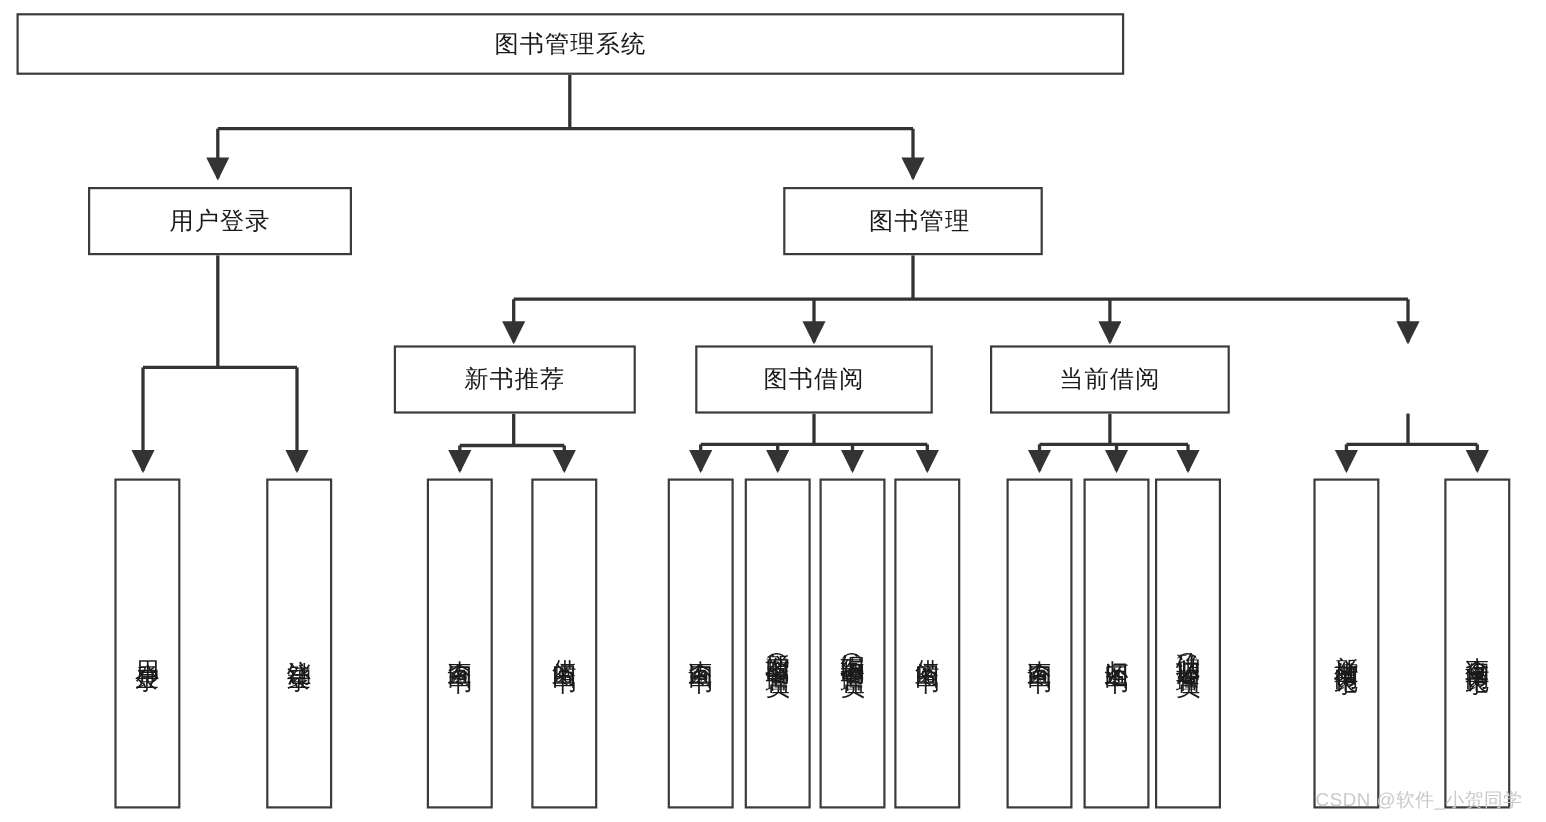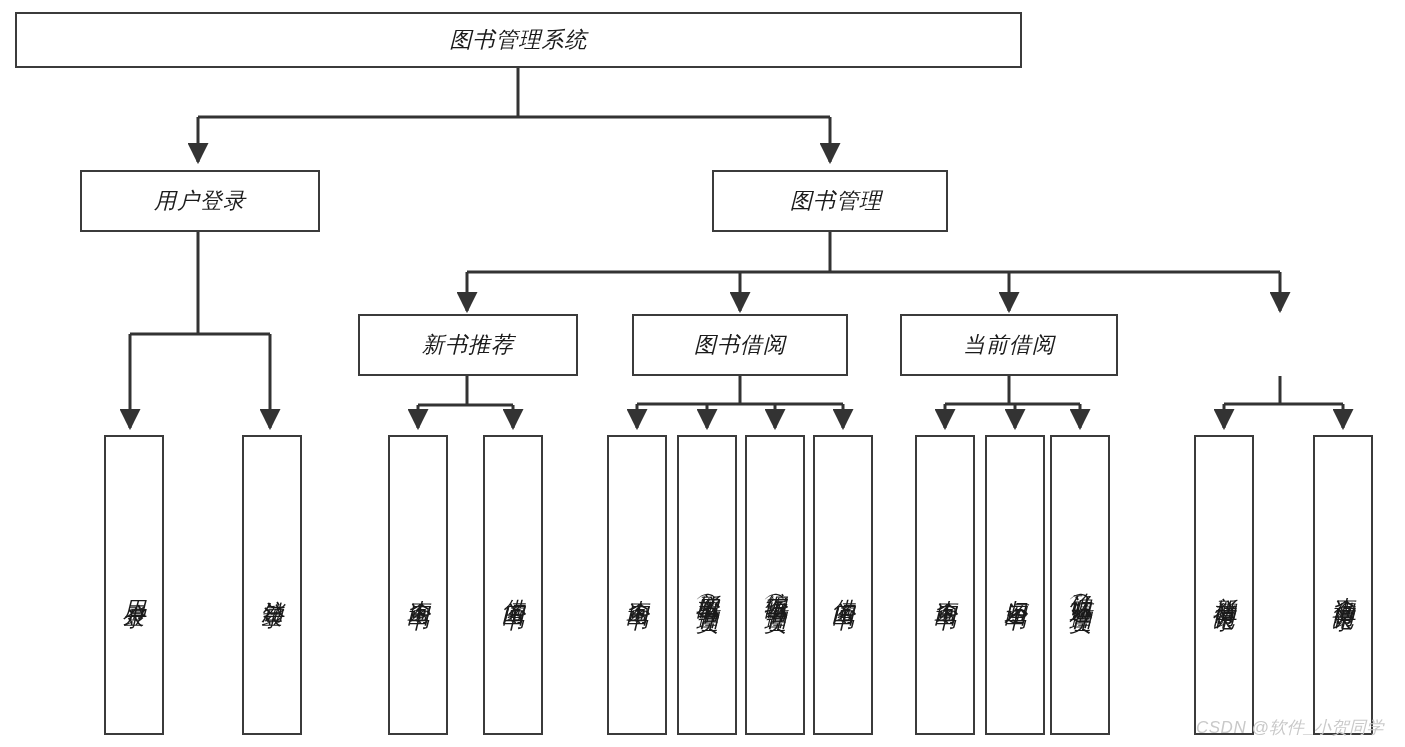--- a/index.html
+++ b/index.html
@@ -1,17 +1,17 @@
 <!DOCTYPE html>
 <html><head>
 <meta charset="utf-8">
 <style>
   html,body{margin:0;padding:0;background:#ffffff;}
   body{font-family:"Liberation Sans","DejaVu Sans",sans-serif;}
-  #canvas{position:relative;width:1405px;height:747px;background:#ffffff;overflow:hidden;font-style:italic;}
+  #canvas{position:relative;width:1405px;height:747px;background:#ffffff;overflow:hidden;}
   #svg-layer{position:absolute;left:0;top:0;width:1405px;height:747px;}
   .node{position:absolute;box-sizing:border-box;border:2.5px solid #3b3b3b;background:#ffffff;
         display:flex;align-items:center;justify-content:center;color:#1a1a1a;}
   .node.horiz{font-size:22px;letter-spacing:1px;}
   .node.vert{writing-mode:vertical-rl;text-orientation:upright;font-size:22px;letter-spacing:3px;
              padding-top:6px;line-height:1.0;}
   .watermark{position:absolute;color:#c9c9c9;font-size:17px;letter-spacing:.5px;
              white-space:nowrap;user-select:none;}
 </style>
 </head>

